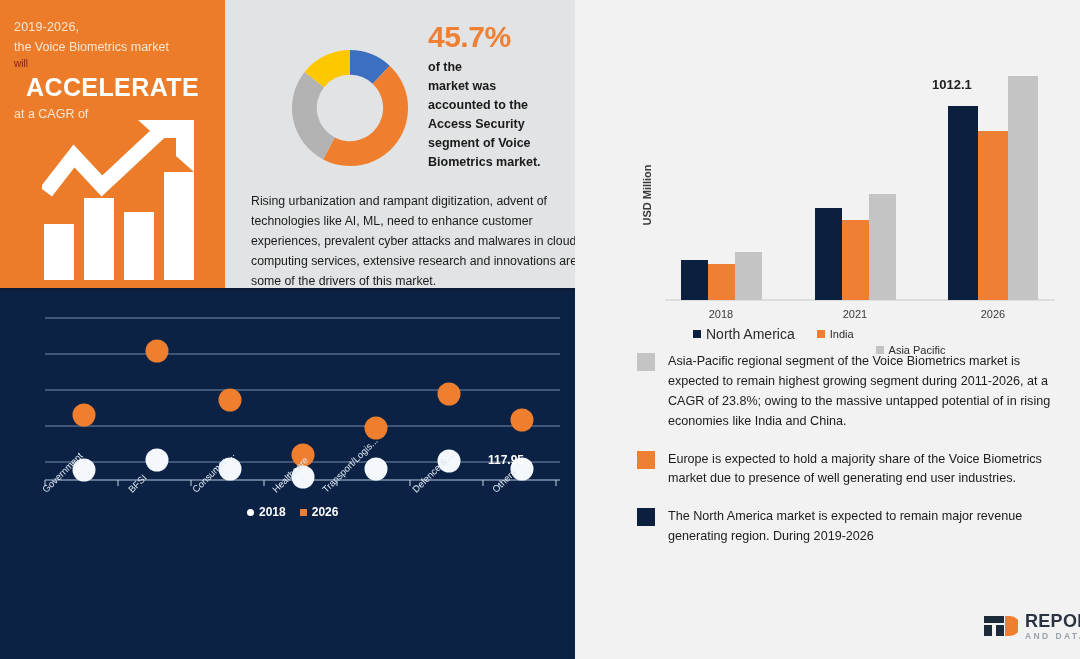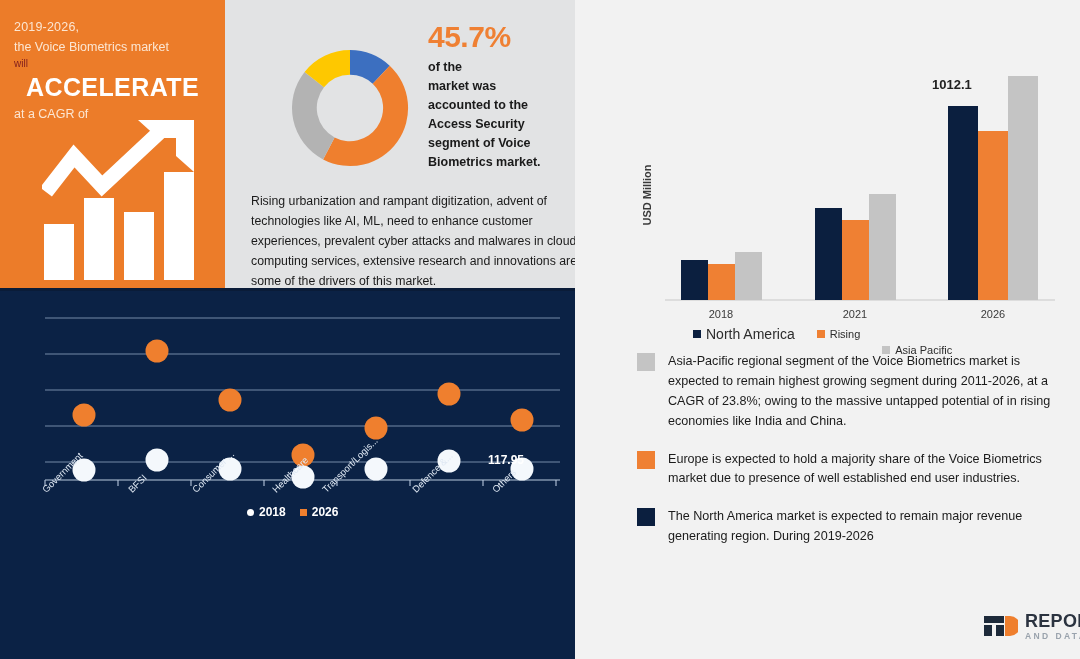--- a/index.html
+++ b/index.html
@@ -223,37 +223,37 @@
 
       <div style="position:absolute;left:297px;top:47px;font-size:13px;font-weight:bold;color:#222;">1012.1</div>
 
       <div style="position:absolute;left:58px;top:282px;display:flex;align-items:center;gap:22px;">
         <span style="display:flex;align-items:center;gap:5px;">
           <span style="width:8px;height:8px;background:#0b1f3f;display:inline-block;"></span>
           <span style="font-size:14px;color:#2c2c2c;">North America</span>
         </span>
         <span style="display:flex;align-items:center;gap:5px;">
           <span style="width:8px;height:8px;background:#ef8033;display:inline-block;"></span>
-          <span style="font-size:11px;color:#2c2c2c;">Rising</span>
+          <span style="font-size:11px;color:#2c2c2c;">India</span>
         </span>
         <span style="display:flex;align-items:center;gap:5px;margin-top:32px;">
           <span style="width:8px;height:8px;background:#c4c4c4;display:inline-block;"></span>
           <span style="font-size:11px;color:#2c2c2c;">Asia Pacific</span>
         </span>
       </div>
     </div>
 
     <div class="notes">
       <div class="note-row">
         <span class="note-swatch" style="background:#c4c4c4;"></span>
         <span class="note-text">Asia-Pacific regional segment of the Voice Biometrics market is expected to remain highest growing segment during 2011-2026, at a CAGR of 23.8%; owing to the massive untapped potential of in rising economies like India and China.</span>
       </div>
       <div class="note-row">
         <span class="note-swatch" style="background:#ef8033;"></span>
-        <span class="note-text">Europe is  expected to hold a majority share of the Voice Biometrics market due to presence of well established end user industries.</span>
+        <span class="note-text">Europe is  expected to hold a majority share of the Voice Biometrics market due to presence of well generating end user industries.</span>
       </div>
       <div class="note-row">
         <span class="note-swatch" style="background:#0b1f3f;"></span>
         <span class="note-text">The North America market  is expected to remain major revenue generating region. During 2019-2026</span>
       </div>
     </div>
   </div>
 
   <div class="logo">
     <span class="logo-mark">

